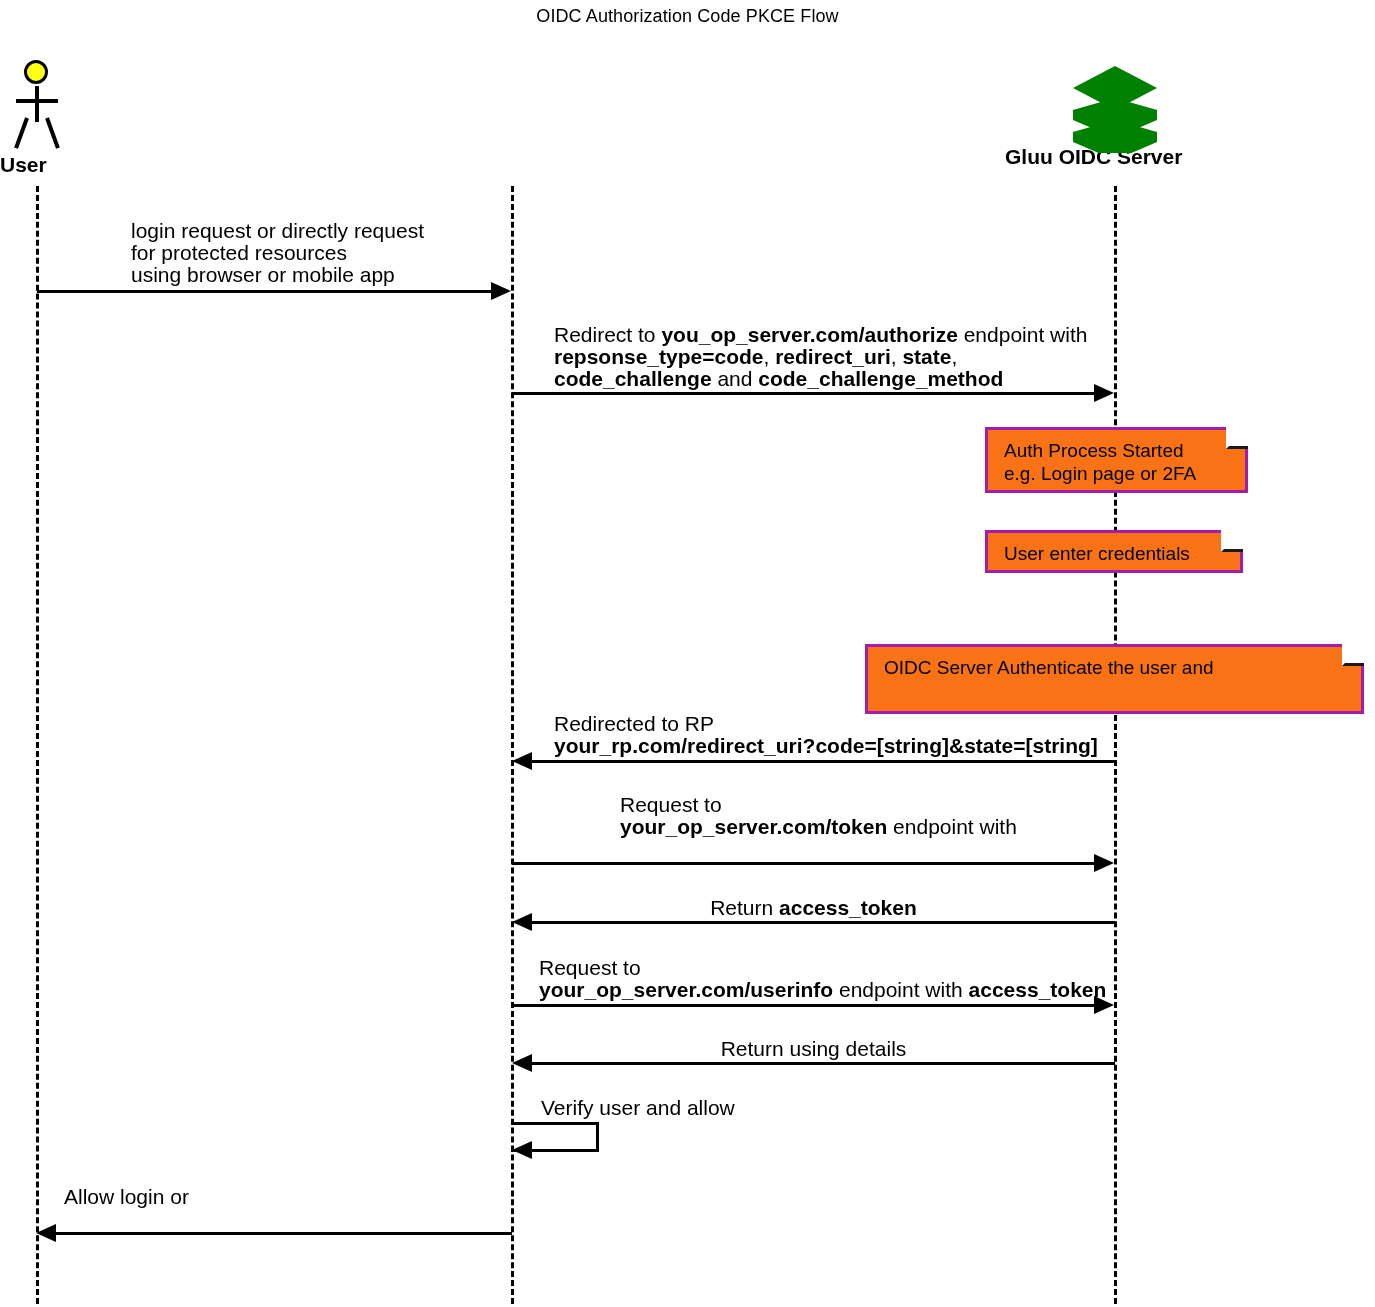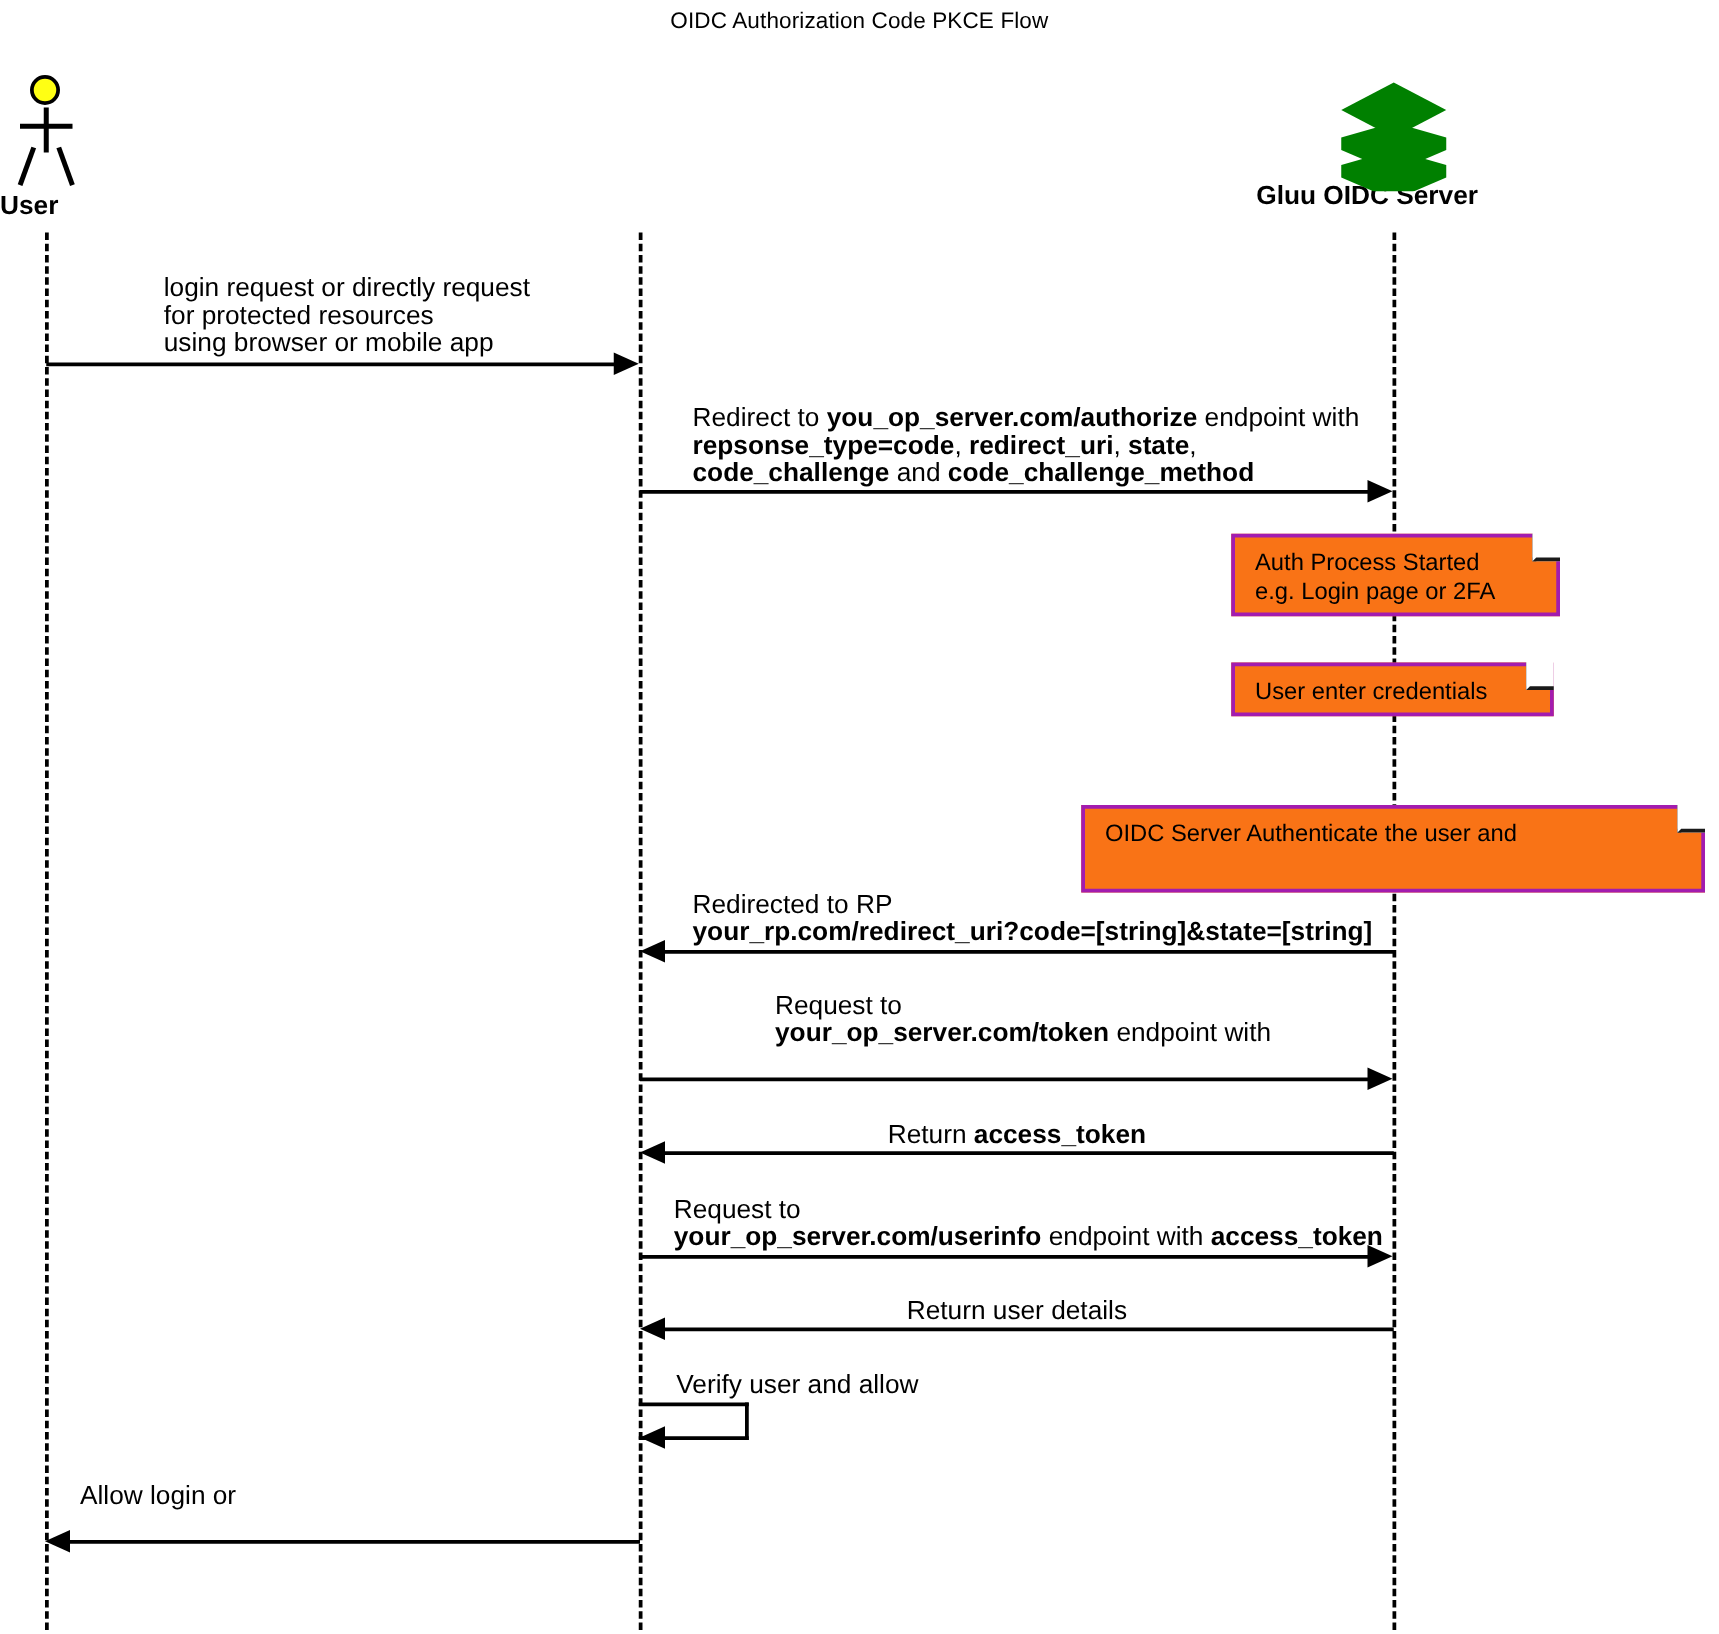--- a/index.html
+++ b/index.html
@@ -242,21 +242,21 @@
   <div class="msg-label" style="left:539px; top:957px;">
     <div><span>Request to</span></div>
     <div>
       <b>your_op_server.com/userinfo</b><span> endpoint with </span><b>access_token</b>
     </div>
   </div>
 
   <div class="msg-line" style="left:532px; top:1062px; width:583px;"></div>
   <div class="arrowhead arrow-left" style="left:512px; top:1054px;"></div>
   <div class="msg-label center" style="left:512px; top:1038px; width:603px;">
-    <div><span>Return user details</span></div>
+    <div><span>Return using details</span></div>
   </div>
 
   <div class="selfmsg" style="left:511px; top:1122px; width:88px; height:30px;"></div>
   <div class="arrowhead arrow-left" style="left:512px; top:1141px;"></div>
   <div class="msg-label" style="left:541px; top:1097px;">
     <div><span>Verify user and allow</span></div>
   </div>
 
   <div class="msg-line" style="left:56px; top:1232px; width:456px;"></div>
   <div class="arrowhead arrow-left" style="left:36px; top:1224px;"></div>

